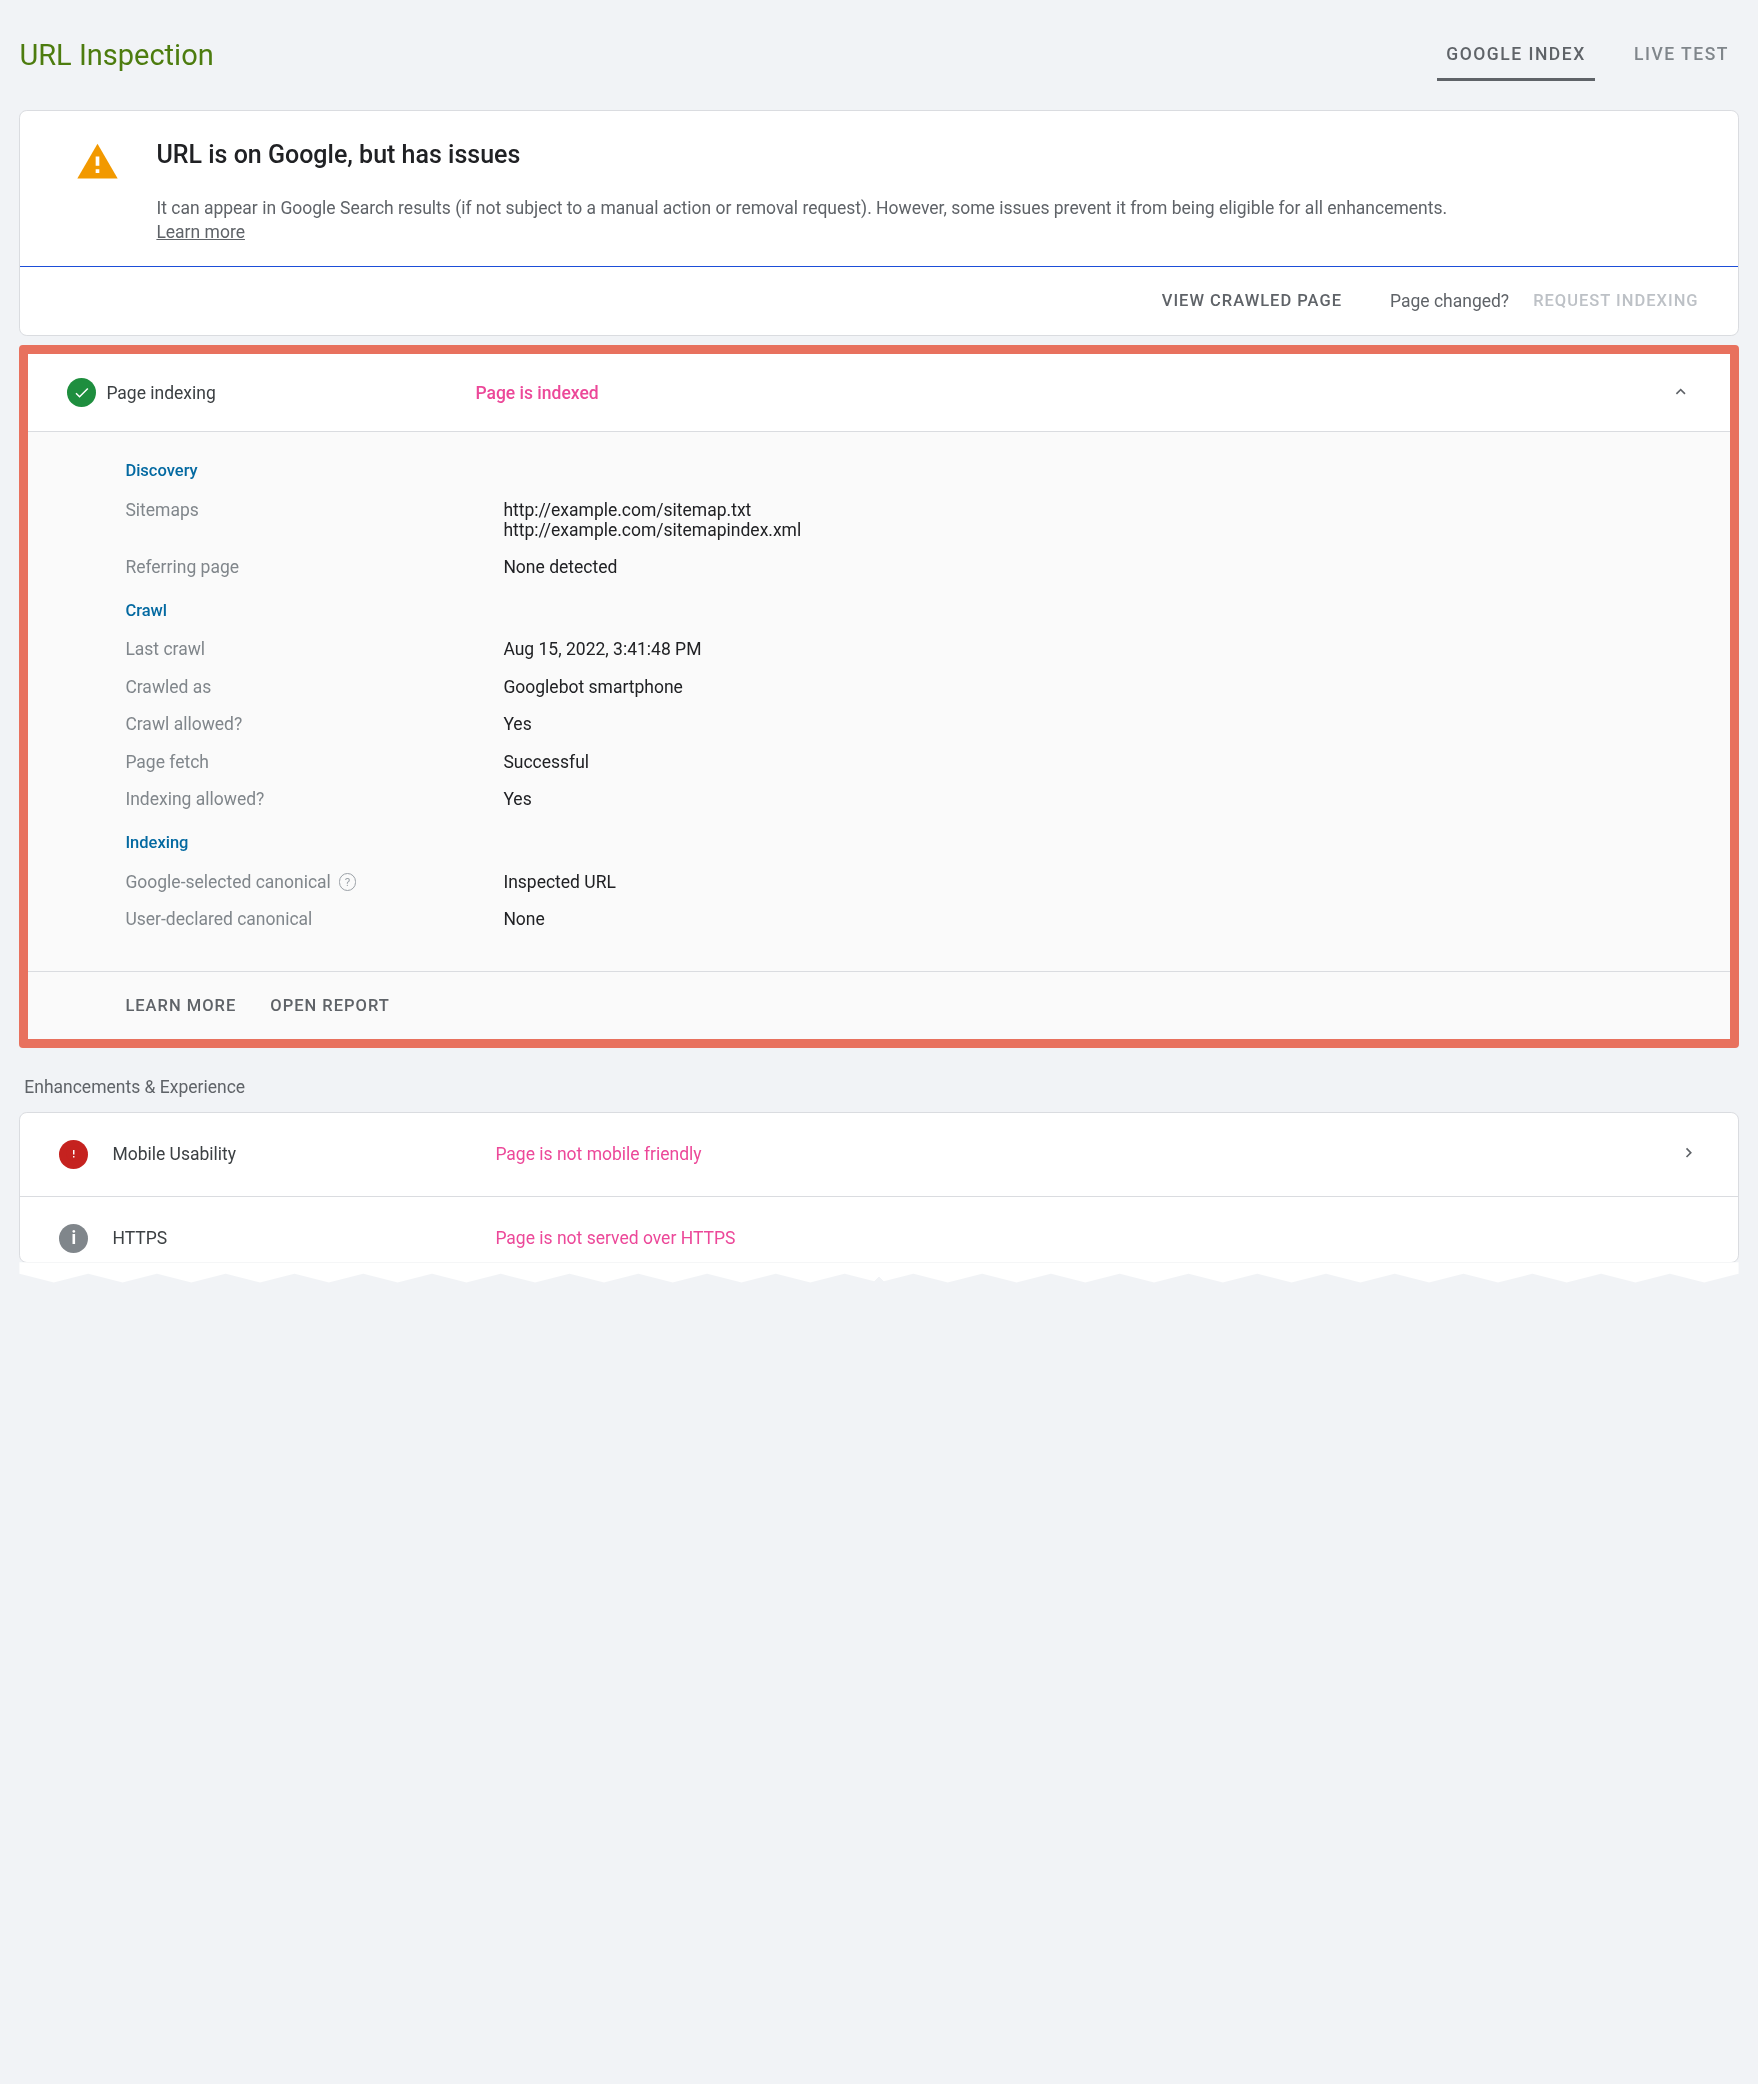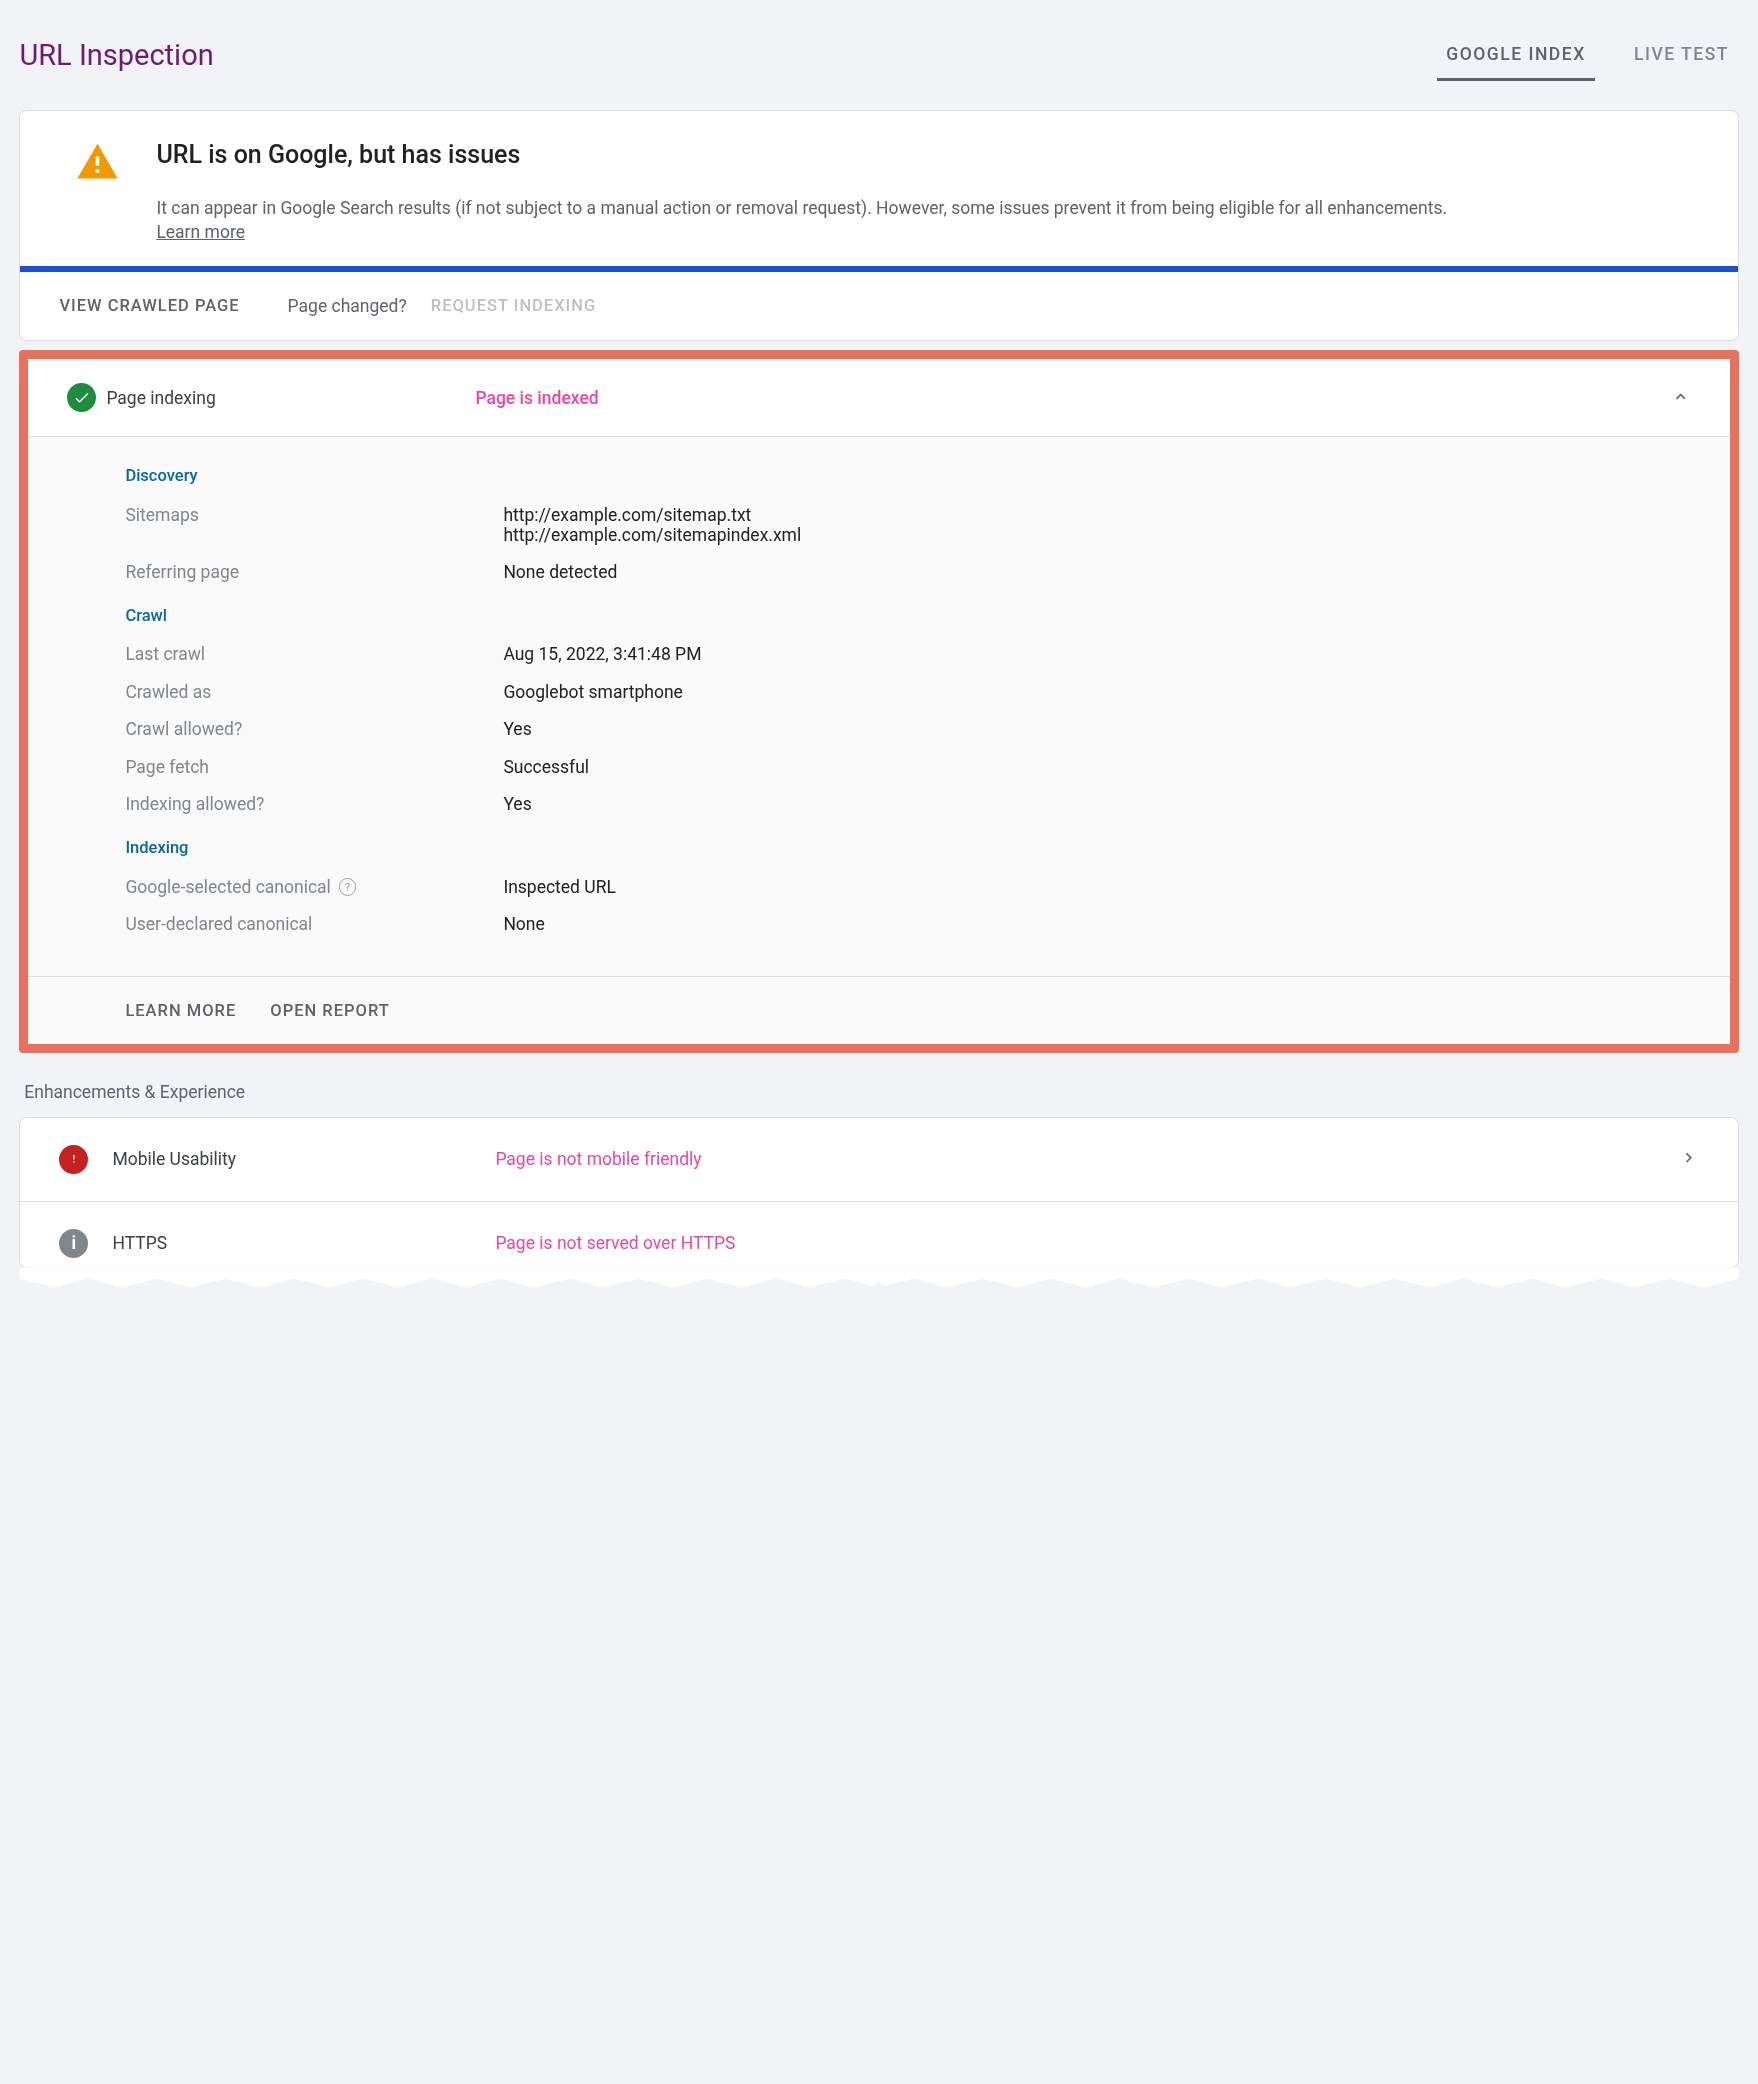--- a/index.html
+++ b/index.html
@@ -15,21 +15,21 @@
     }
     .header {
       display: flex;
       justify-content: space-between;
       align-items: center;
       padding: 9.7px 0 29px 0;
     }
     .page-title {
       font-size: 29px;
       font-weight: 400;
-      color: #701a75;
+      color: #4d7c0f;
     }
     .tabs {
       display: flex;
       gap: 29px;
     }
     .tab {
       font-size: 17.5px;
       font-weight: 500;
       letter-spacing: 1.5px;
       padding: 14.6px 9.7px;
@@ -67,24 +67,24 @@
       color: #5f6368;
       line-height: 1.5;
     }
     .learn-more-link {
       color: #5f6368;
       text-decoration: underline;
       font-size: 17.5px;
       cursor: pointer;
     }
     .card-footer {
-      border-top: 6px solid #1d4ed8;
+      border-top: 1px solid #1d4ed8;
       padding: 24px 39px;
       display: flex;
-      justify-content: flex-start;
+      justify-content: flex-end;
       align-items: center;
     }
     .text-button {
       font-size: 16.5px;
       font-weight: 500;
       letter-spacing: 1px;
       color: #5f6368;
       cursor: pointer;
       text-transform: uppercase;
     }

